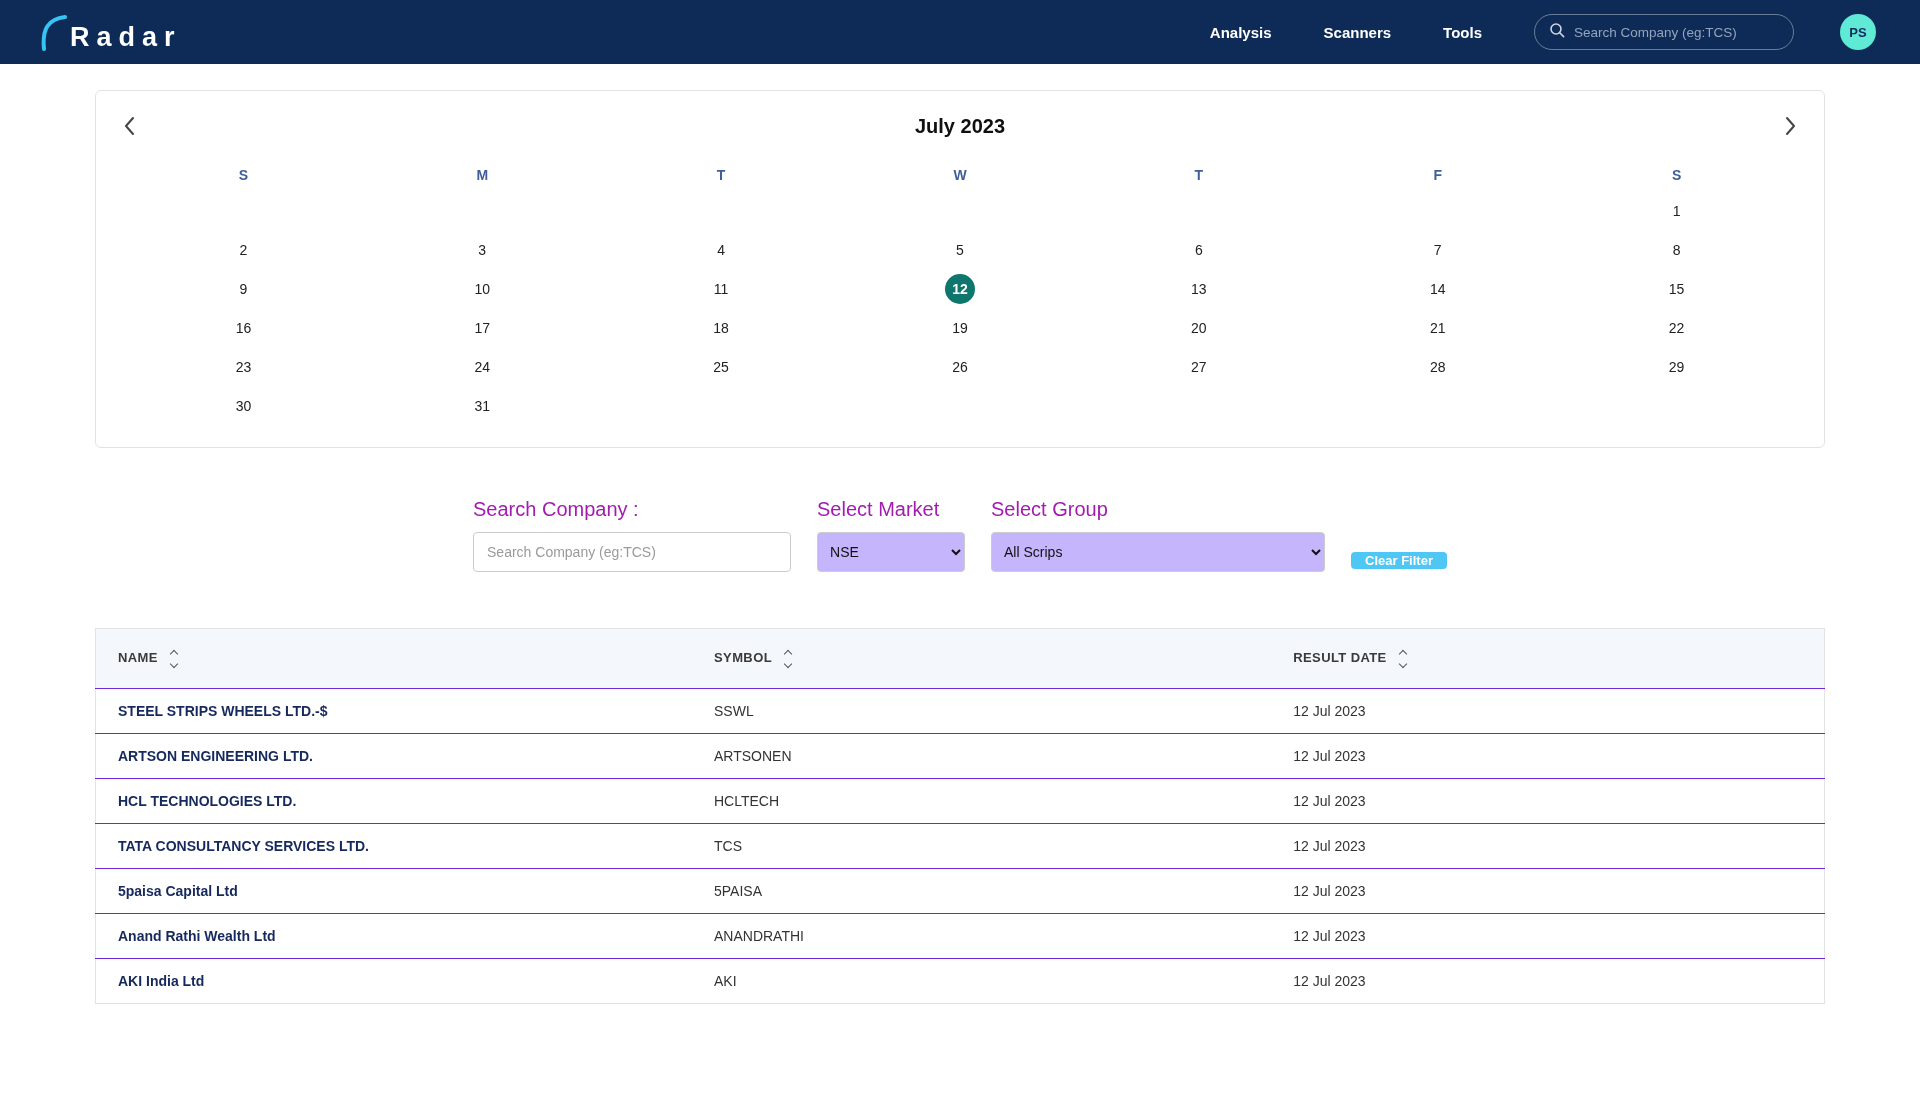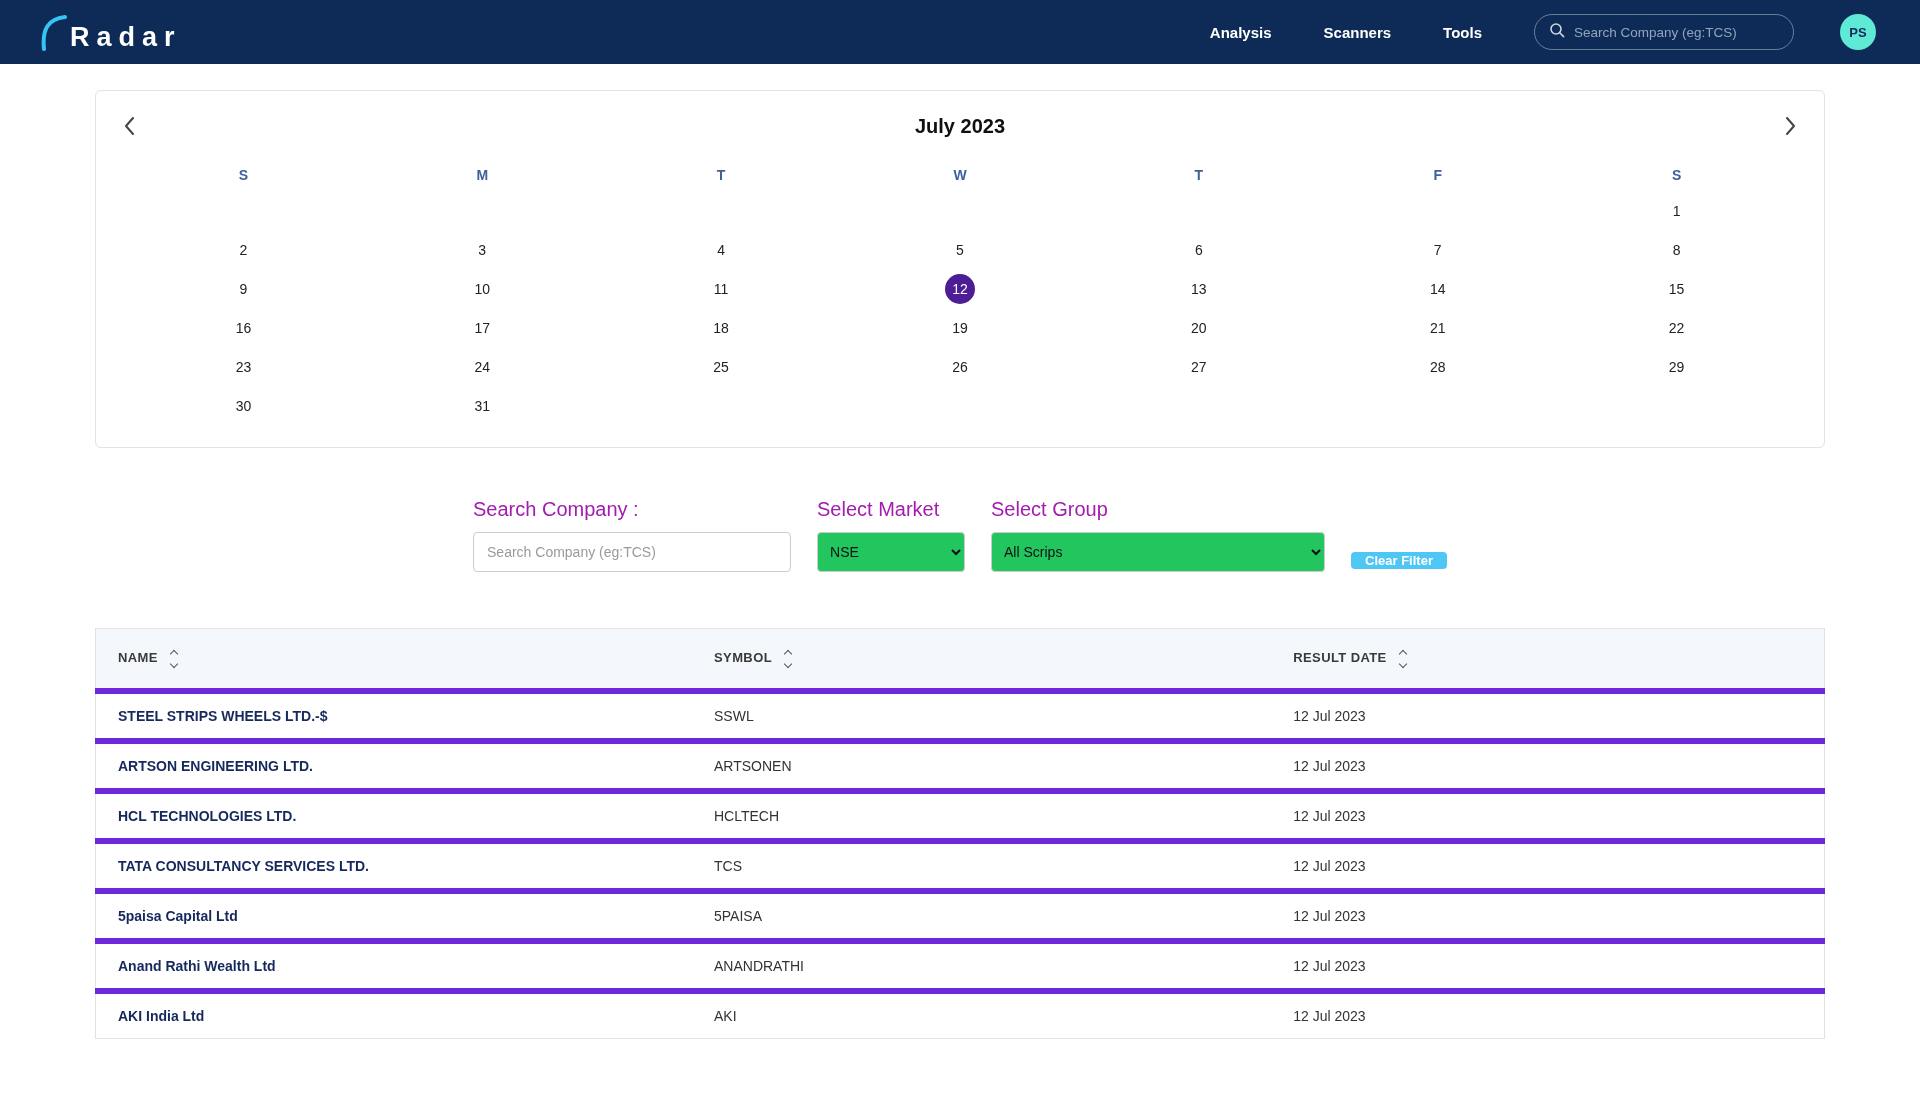--- a/index.html
+++ b/index.html
@@ -28,45 +28,45 @@
   .cal-card { margin-top:26px; border:1px solid #e3e3e3; border-radius:6px; padding:20px 28px 26px; }
   .cal-head { position:relative; text-align:center; height:30px; }
   .cal-month { font-size:20px; font-weight:bold; color:#101010; line-height:30px; }
   .cal-nav { position:absolute; top:1px; background:none; border:none; cursor:pointer; padding:4px; }
   .cal-nav.prev { left:-4px; }
   .cal-nav.next { right:-4px; }
   .cal-grid { margin-top:22px; display:grid; grid-template-columns:repeat(7,1fr); row-gap:9px; text-align:center; }
   .dow { color:#3e5f9a; font-size:14px; font-weight:bold; height:24px; line-height:24px; }
   .day { height:30px; font-size:14px; color:#222; }
   .day span { display:inline-block; min-width:30px; height:30px; line-height:30px; border-radius:50%; cursor:pointer; }
-  .day span.sel { background:#4c1d95; color:#fff; font-weight:normal; }
+  .day span.sel { background:#0f766e; color:#fff; font-weight:bold; }
 
   
   .filters { margin-top:50px; display:flex; justify-content:center; align-items:flex-end; gap:26px; }
   .fgroup label { display:block; font-size:20px; color:#a21caf; margin-bottom:11px; }
   .fgroup input { width:318px; height:40px; border:1px solid #ccc; border-radius:4px; padding:0 13px; font-size:14px; outline:none; }
   .fgroup input::placeholder { color:#9a9a9a; }
-  .fgroup select { height:40px; border:1px solid #ccc; border-radius:4px; padding:0 8px; font-size:14px; color:#111; background:#22c55e; outline:none; }
+  .fgroup select { height:40px; border:1px solid #ccc; border-radius:4px; padding:0 8px; font-size:14px; color:#111; background:#c4b5fd; outline:none; }
   .sel-market { width:148px; }
   .sel-group { width:334px; }
   .clear-btn { height:17px; margin-bottom:3px; padding:0 14px; background:#4ec7f4; color:#fff; border:none;
     border-radius:4px; font-size:13px; font-weight:bold; cursor:pointer; font-family:inherit; }
 
   
   .table-wrap { margin-top:56px; }
   table { width:100%; border-collapse:collapse; border:1px solid #e2e2e2; font-size:14px; }
   thead tr { background:#f4f7fb; }
   th { text-align:left; font-size:13px; font-weight:bold; color:#3a3a3a; letter-spacing:.4px;
     padding:21px 0 21px 22px; cursor:pointer; }
   th.col-name { width:34.5%; } th.col-sym { width:33.5%; } th.col-date { width:32%; }
   .sort { display:inline-flex; flex-direction:column; gap:4px; margin-left:9px; vertical-align:middle; }
   .car { width:6px; height:6px; border:solid #555; border-width:0 1.5px 1.5px 0; display:inline-block; }
   .car.up { transform:rotate(-135deg); }
   .car.dn { transform:rotate(45deg); }
-  tbody td { padding:14px 0 14px 22px; border-top:6px solid #6d28d9; color:#333; }
+  tbody td { padding:14px 0 14px 22px; border-top:1px solid #6d28d9; color:#333; }
   td.c-name { color:#16295c; font-weight:bold; cursor:pointer; }
 
   
   .table-footer { display:flex; justify-content:space-between; align-items:center; padding:20px 8px 0 30px; }
 </style>
 </head>
 <body>
 
 <header class="topbar">
   <div class="brand">

